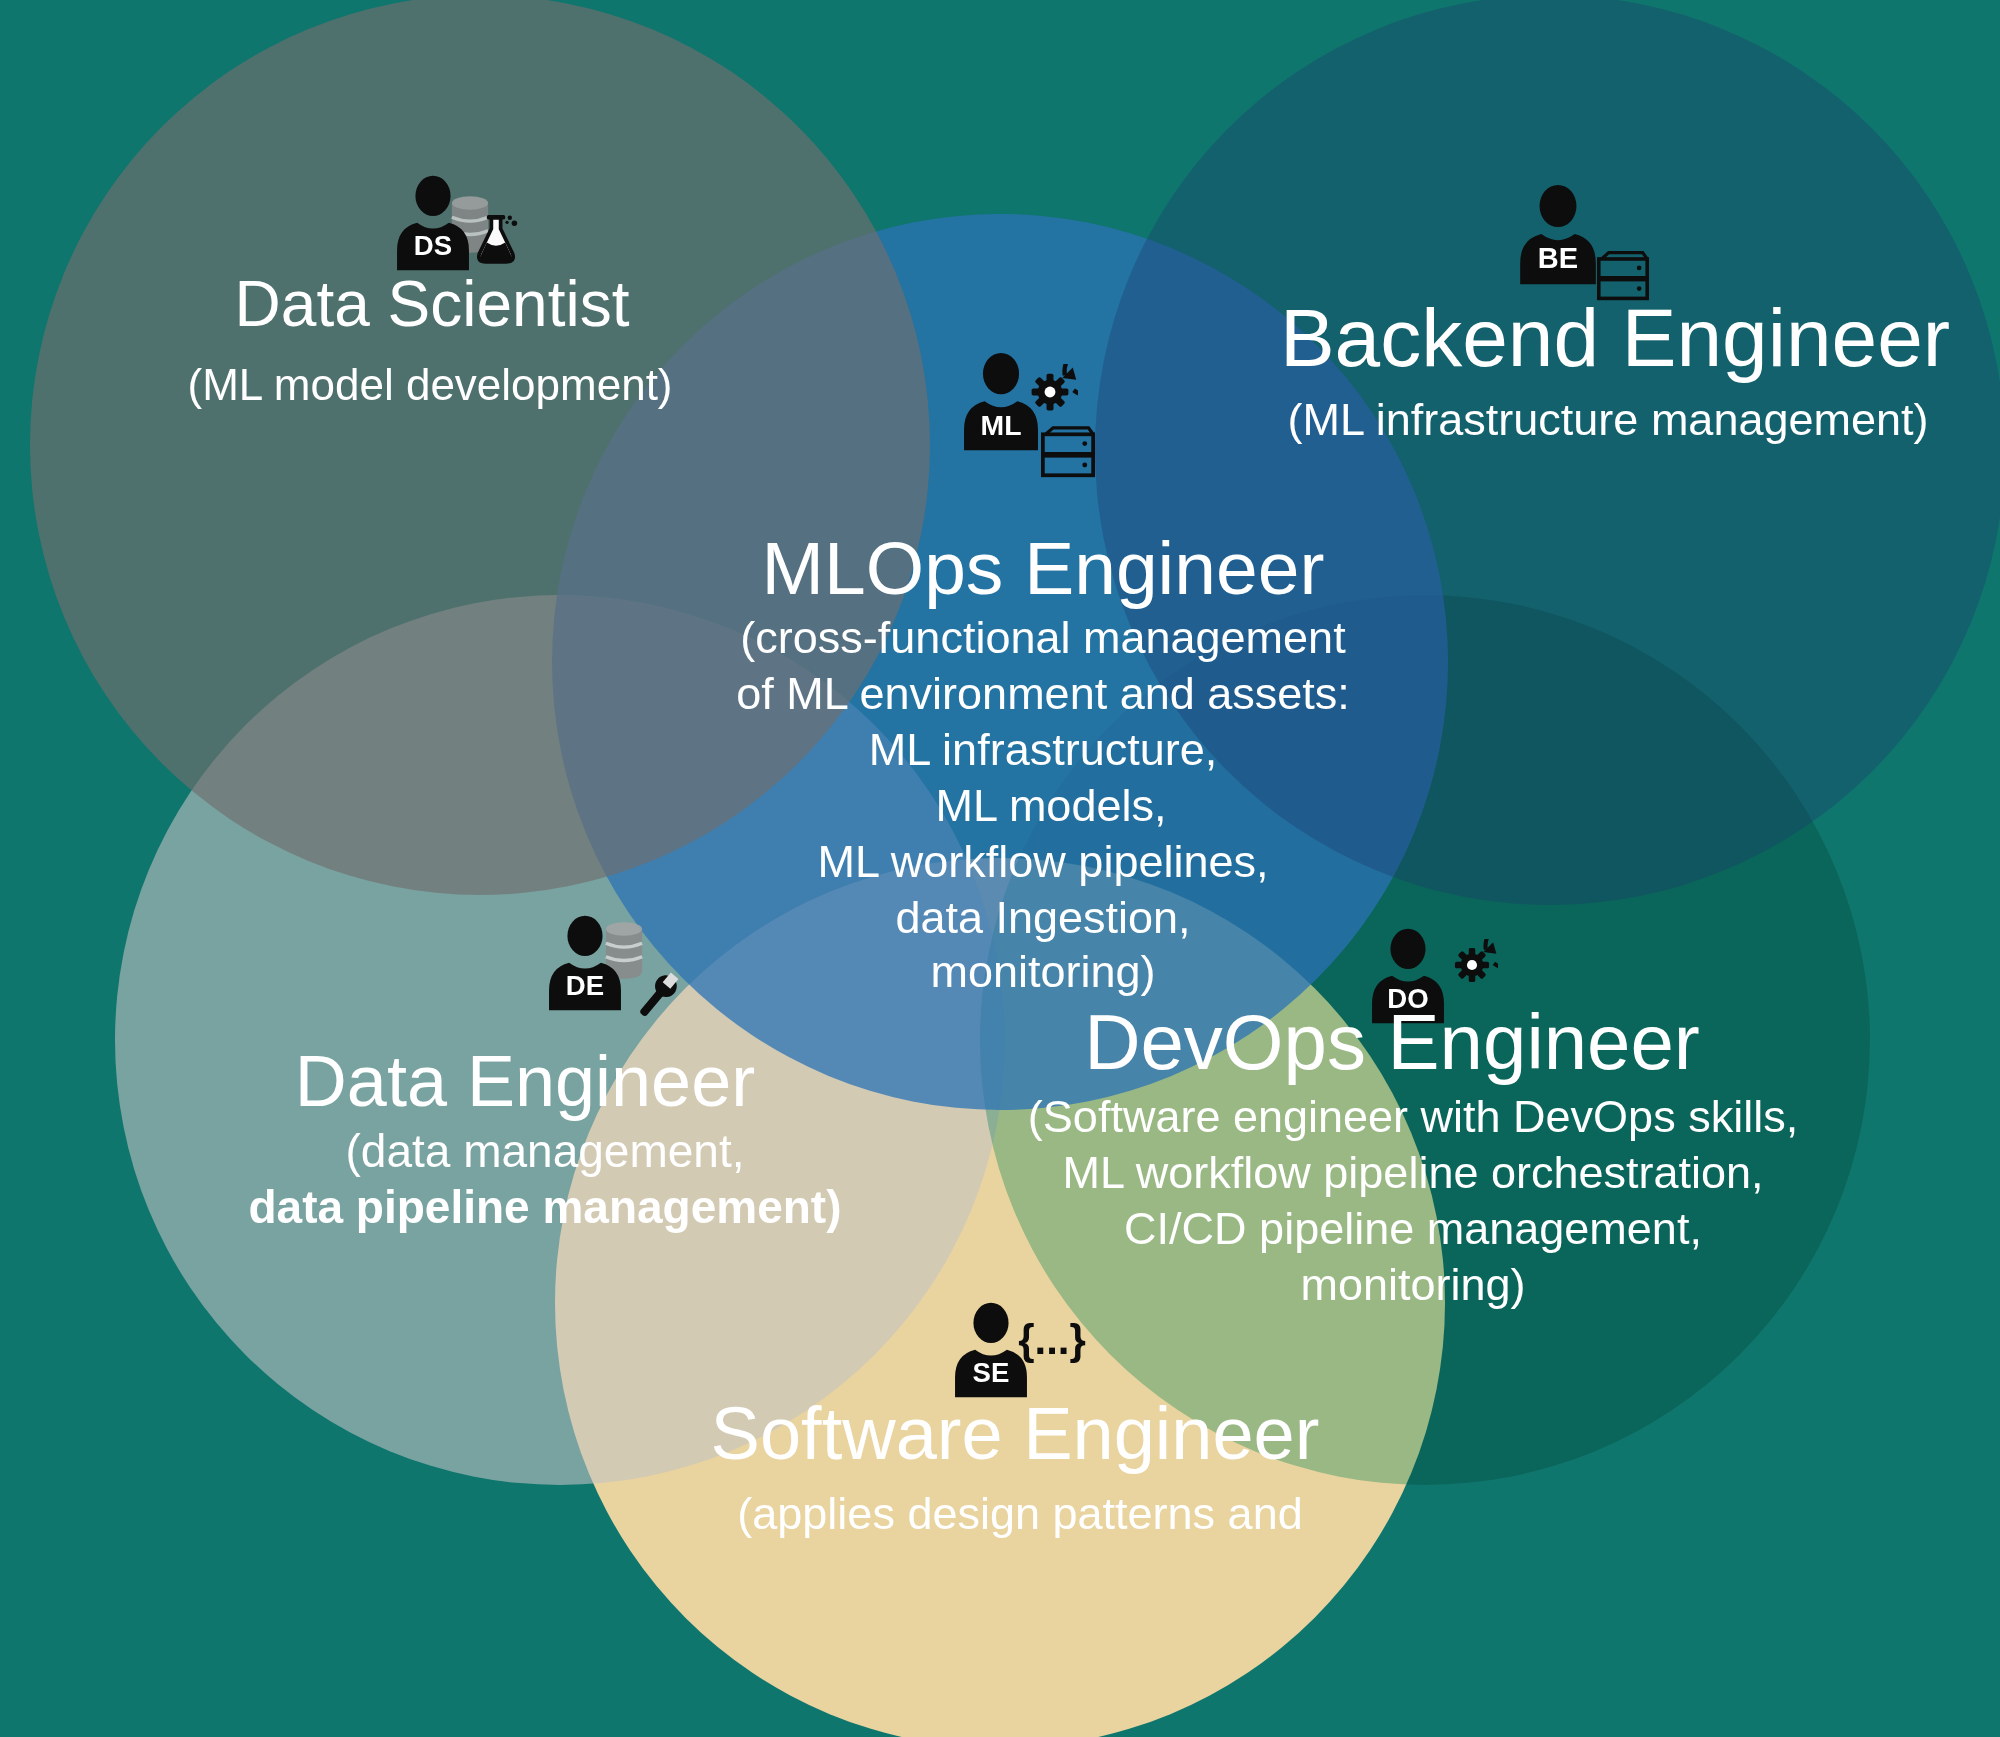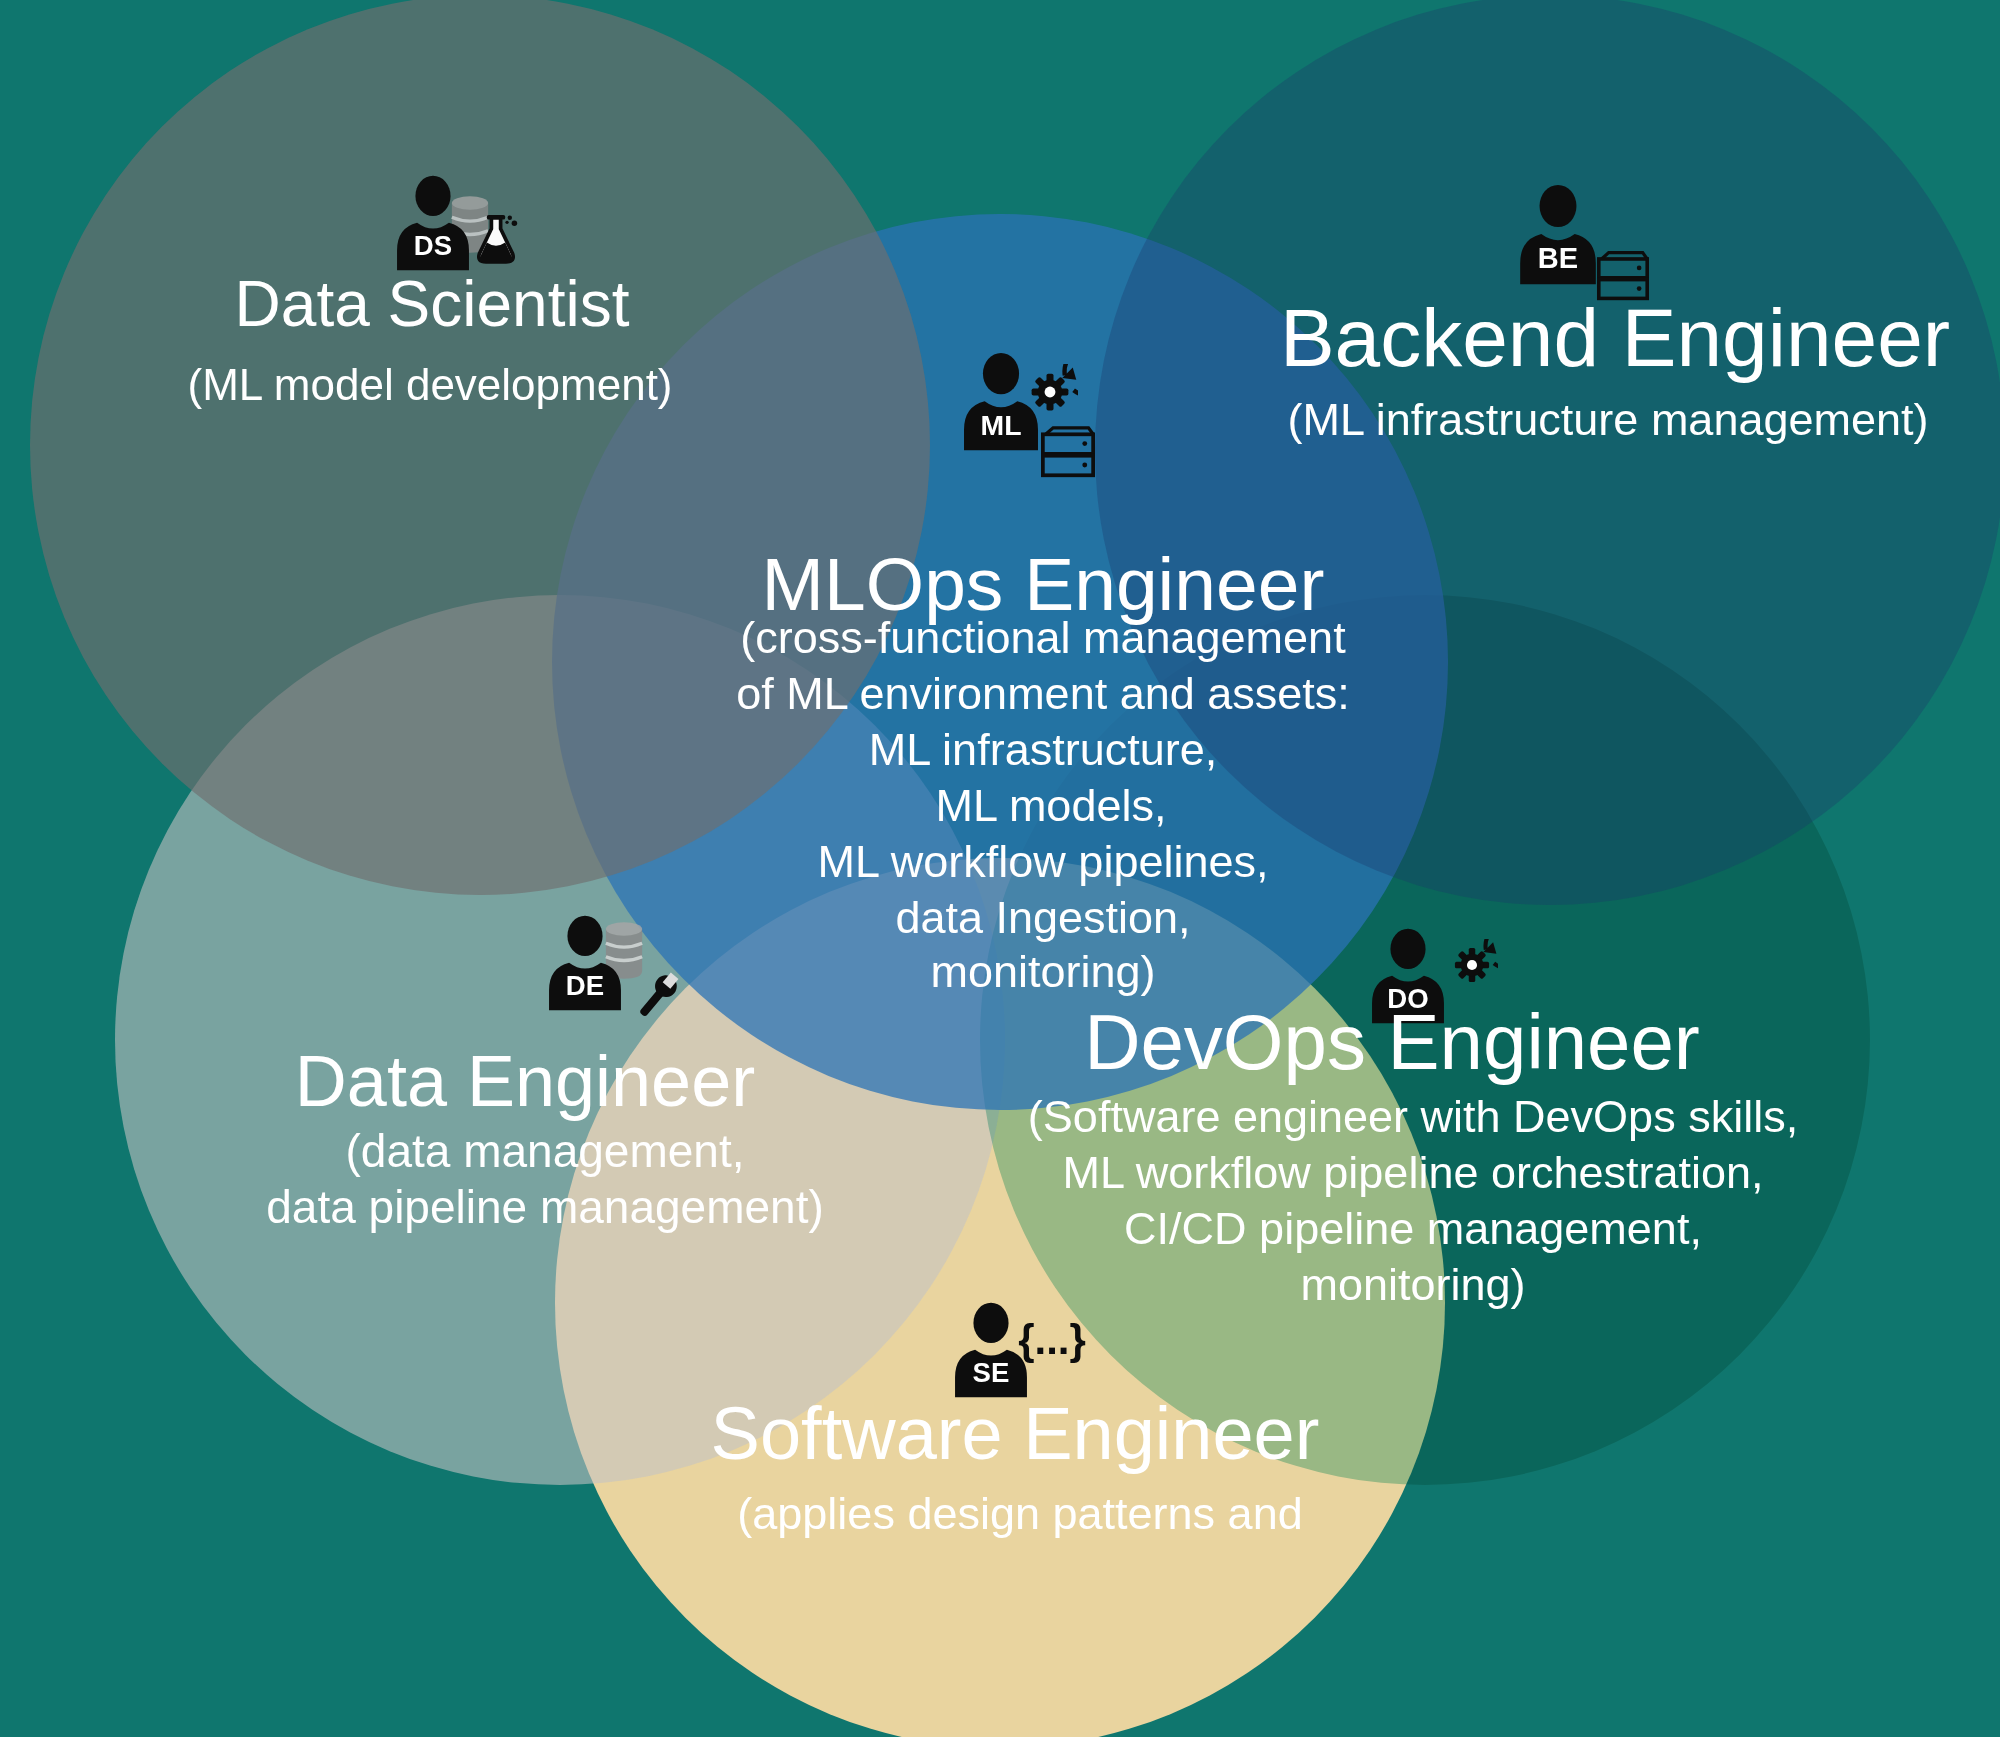--- a/index.html
+++ b/index.html
@@ -95,21 +95,21 @@
     </g>
     <circle cx="32" cy="32" r="6.2" fill="#ffffff"></circle>
   </svg>
   <svg class="icon" style="left:1039px;top:425px;width:58px;height:54px" viewBox="0 0 62 58">
     <path d="M7 10 L15 3 H53 L58 10" fill="none" stroke="#0d0d0d" stroke-width="3.5"></path>
     <rect x="4" y="10" width="54" height="21" fill="none" stroke="#0d0d0d" stroke-width="4"></rect>
     <rect x="4" y="33" width="54" height="21" fill="none" stroke="#0d0d0d" stroke-width="4"></rect>
     <circle cx="49" cy="20" r="2.6" fill="#0d0d0d"></circle>
       <circle cx="49" cy="43" r="2.6" fill="#0d0d0d"></circle>
   </svg>
-  <div class="lbl" style="left:1043px;top:584px;font-size:75px;">MLOps Engineer</div>
+  <div class="lbl" style="left:1043px;top:568px;font-size:75px;">MLOps Engineer</div>
   <div class="lbl" style="left:1043px;top:638px;font-size:45px;">(cross-functional management</div>
   <div class="lbl" style="left:1043px;top:694px;font-size:45px;">of ML environment and assets:</div>
   <div class="lbl" style="left:1043px;top:750px;font-size:45px;">ML infrastructure,</div>
   <div class="lbl" style="left:1051px;top:806px;font-size:45px;">ML models,</div>
   <div class="lbl" style="left:1043px;top:862px;font-size:45px;">ML workflow pipelines,</div>
   <div class="lbl" style="left:1043px;top:918px;font-size:45px;">data Ingestion,</div>
   <div class="lbl" style="left:1043px;top:972px;font-size:45px;">monitoring)</div>
 
   <svg class="icon" style="left:603px;top:920px;width:42px;height:60px;opacity:.85" viewBox="0 0 44 62">
     <path d="M3 9 V53 Q3 61 22 61 Q41 61 41 53 V9" fill="#8a8a8a"></path>
@@ -124,21 +124,21 @@
   </svg>
   <svg class="icon" style="left:627px;top:969px;width:58px;height:58px" viewBox="0 0 64 64">
     <g transform="rotate(40 32 32)">
       <rect x="27.5" y="20" width="9" height="36" rx="4" fill="#0d0d0d"></rect>
       <circle cx="32" cy="15" r="12" fill="#0d0d0d"></circle>
       <rect x="26.5" y="0" width="11" height="14" fill="#dcdcdc"></rect>
     </g>
   </svg>
   <div class="lbl" style="left:525px;top:1057px;font-size:72px;margin-top:25px;">Data Engineer</div>
   <div class="lbl" style="left:545px;top:1152px;font-size:46px;">(data management,</div>
-  <div class="lbl" style="left:545px;top:1208px;font-size:46px;">data pipeline management)</div>
+  <div class="lbl" style="left:545px;top:1208px;font-size:46px;font-weight:bold;">data pipeline management)</div>
 
   <svg class="icon" style="left:1366px;top:928px;width:84px;height:97px" viewBox="0 0 100 116">
     <ellipse cx="50" cy="25" rx="21" ry="24" fill="#0d0d0d"></ellipse>
     <path d="M7 114 V90 Q7 63 31 57 Q50 71 69 57 Q93 63 93 90 V114 Z" fill="#0d0d0d"></path>
     <text class="abbr" x="50" y="96" font-size="33" text-anchor="middle">DO</text>
   </svg>
   <svg class="icon" style="left:1446px;top:939px;width:52px;height:52px" viewBox="0 0 64 64">
     <path d="M59 30 A27 27 0 1 0 49 13" fill="none" stroke="#0d0d0d" stroke-width="5"></path>
     <polygon points="58,4 62,18 46,16" fill="#0d0d0d"></polygon>
     <g fill="#0d0d0d">

